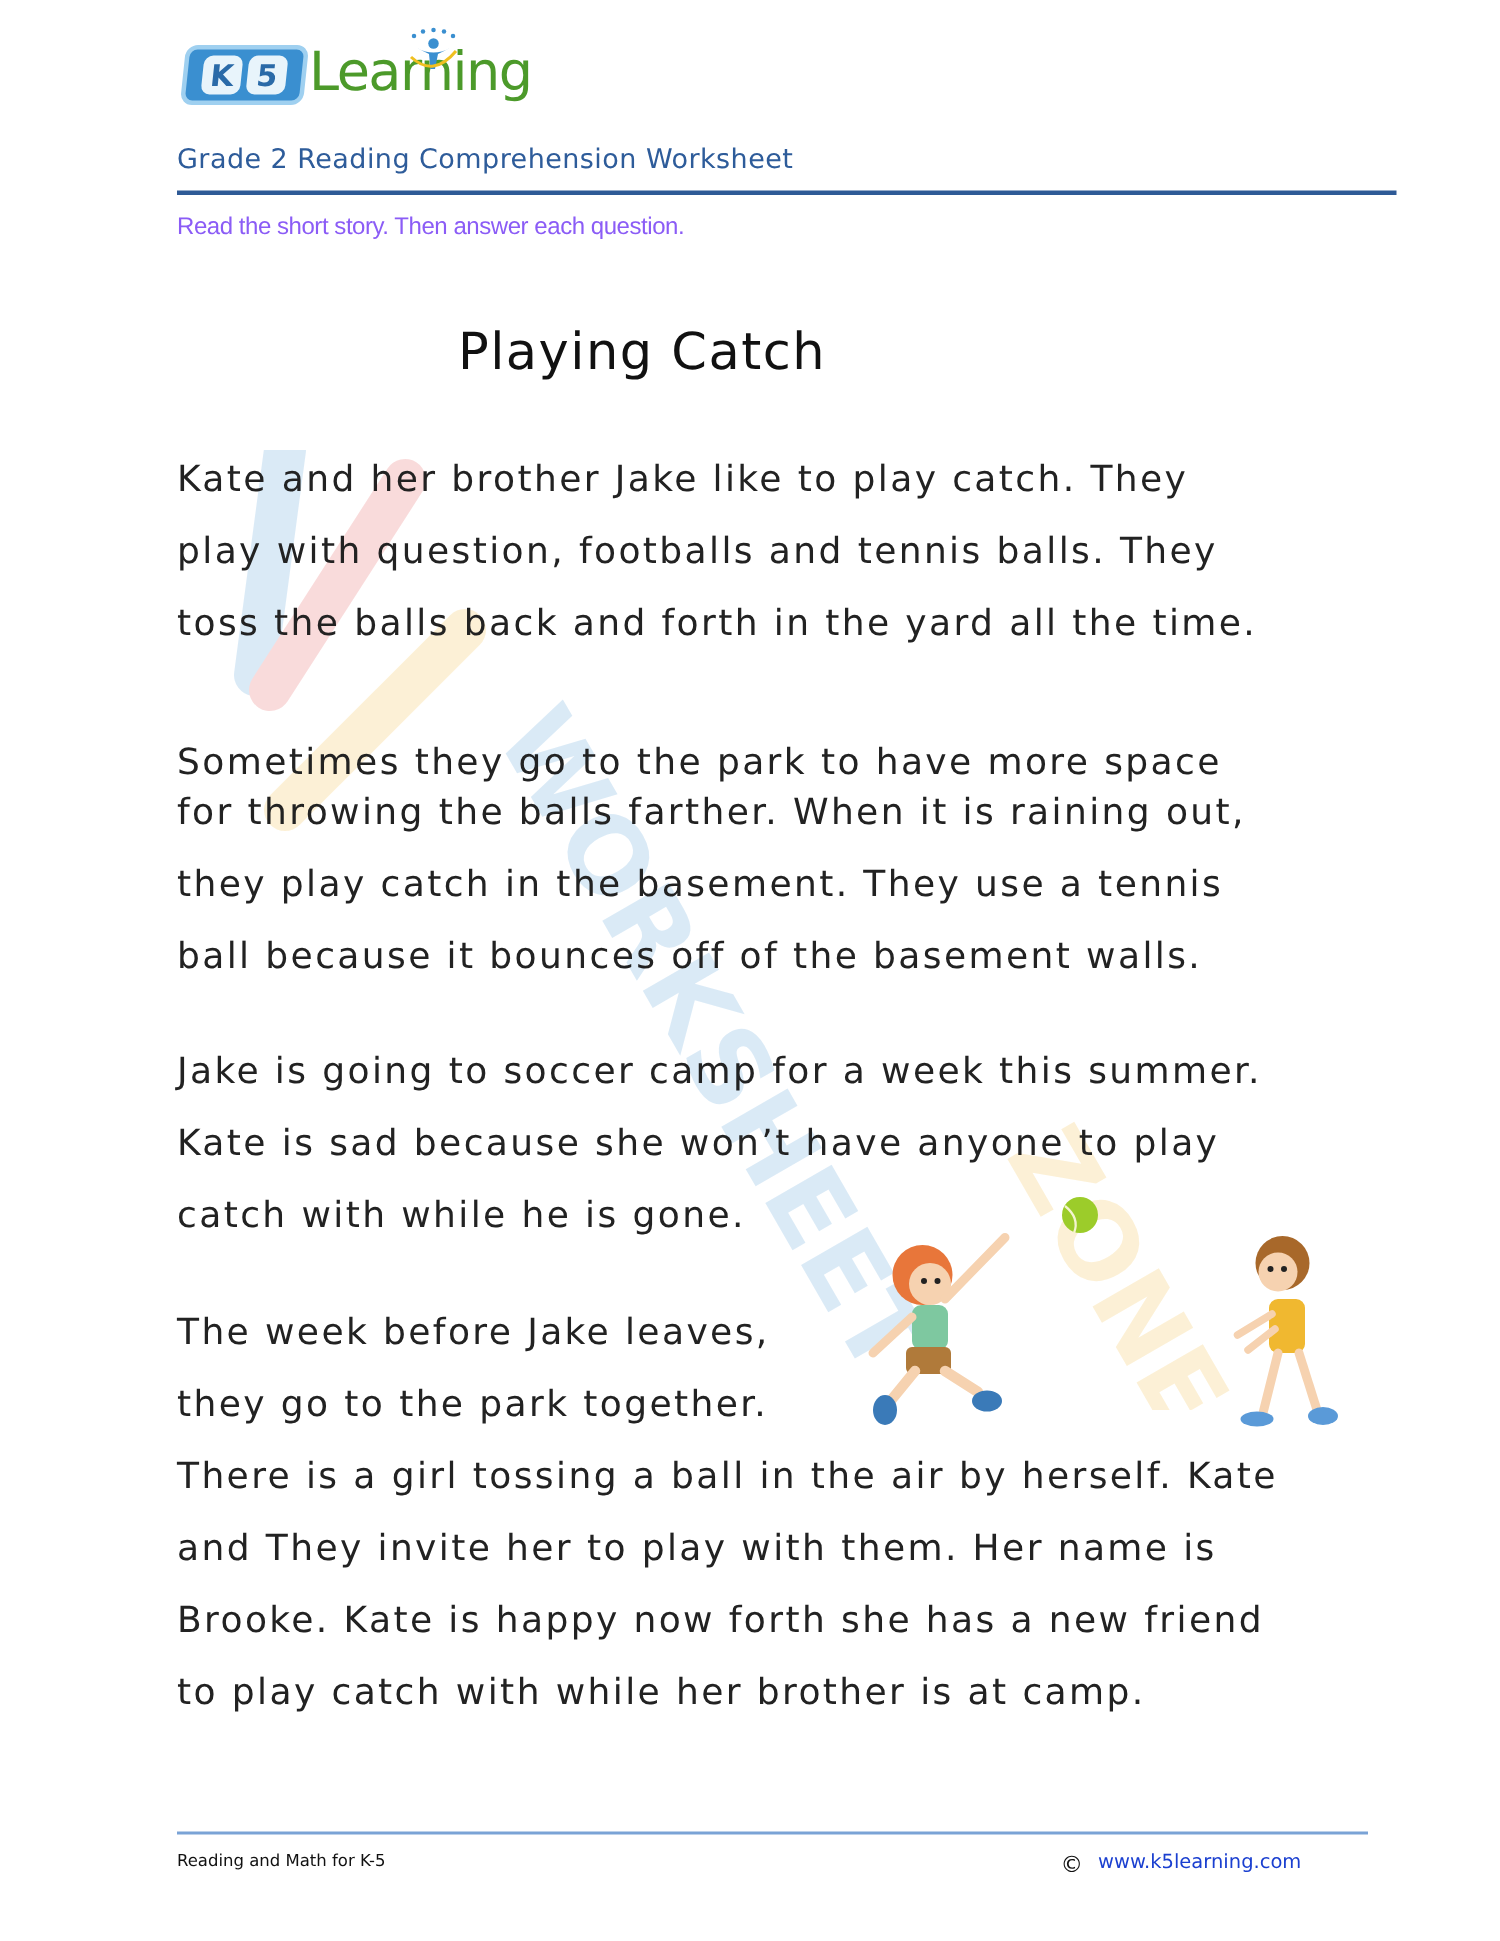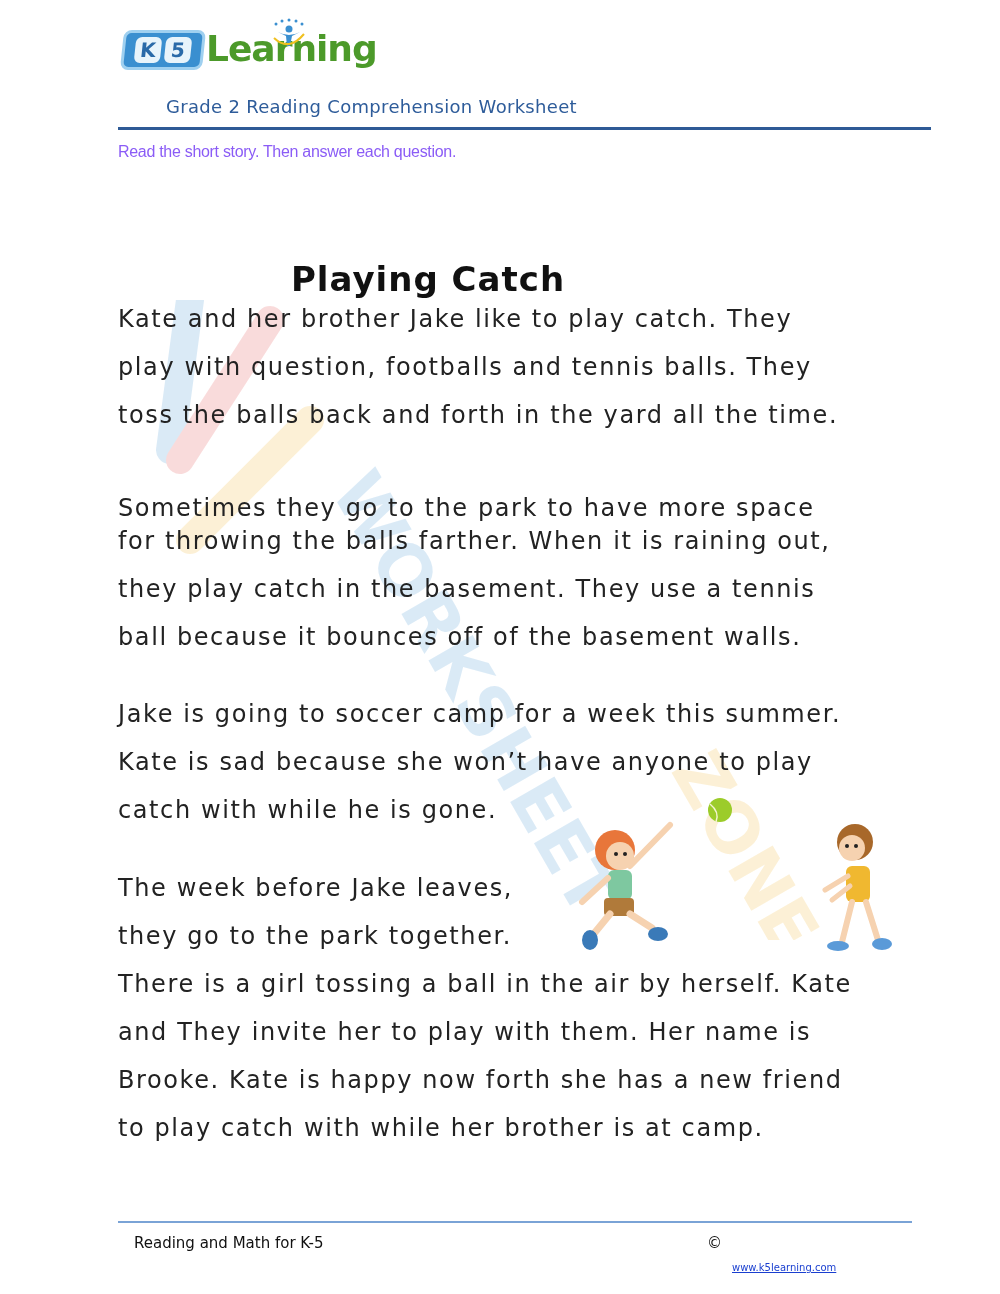--- a/index.html
+++ b/index.html
@@ -1,33 +1,33 @@
 <!DOCTYPE html>
 <html><head>
 <meta charset="utf-8">
 <style>
   html, body { margin:0; padding:0; background:#ffffff; }
   body { width:1000px; height:1294px; position:relative; overflow:hidden; font-family:"DejaVu Sans", sans-serif; }
   .logo { position:absolute; left:118px; top:18px; width:215px; height:60px; }
   .logo-k5 { position:absolute; left:4px; top:12px; width:82px; height:40px; background:#3a8fd0; border-radius:8px; border:3px solid #9fd0f0; box-sizing:border-box; display:flex; align-items:center; justify-content:center; gap:4px; transform:skewX(-6deg); }
   .logo-k5 span { background:#e8f4fb; color:#2a6aa8; font-weight:bold; font-size:20px; width:26px; height:26px; border-radius:6px; display:flex; align-items:center; justify-content:center; font-family:"DejaVu Sans", sans-serif; }
-  .logo-text { position:absolute; left:88px; top:10px; font-size:36px; font-weight:bold; color:#4c9a2a; font-family:"DejaVu Sans", sans-serif; letter-spacing:-1px; }
+  .logo-text { position:absolute; left:88px; top:10px; font-size:36px; font-weight:normal; color:#4c9a2a; font-family:"DejaVu Sans", sans-serif; letter-spacing:-1px; }
   .logo-figure { position:absolute; left:150px; top:0px; width:40px; height:30px; }
-  .grade-title { position:absolute; left:118px; top:96px; font-size:18px; color:#2e5c9a; letter-spacing:0.3px; font-family:"DejaVu Sans", sans-serif;margin-left:48px; }
+  .grade-title { position:absolute; left:118px; top:96px; font-size:18px; color:#2e5c9a; letter-spacing:0.3px; font-family:"DejaVu Sans", sans-serif; }
   .header-rule { position:absolute; left:118px; top:127px; width:813px; height:3px; background:#2e5a96; }
   .instructions { position:absolute; left:118px; top:143px; font-size:16px; color:#8b5cf6; font-family:"Liberation Sans", sans-serif; letter-spacing:-0.3px; }
-  .story-title { position:absolute; left:0; width:856px; top:215px; text-align:center; font-size:34px; font-weight:bold; color:#111; letter-spacing:1px; font-family:"DejaVu Sans", sans-serif;margin-top:44px; }
+  .story-title { position:absolute; left:0; width:856px; top:215px; text-align:center; font-size:34px; font-weight:normal; color:#111; letter-spacing:1px; font-family:"DejaVu Sans", sans-serif; }
   .story { position:absolute; left:118px; top:296px; width:800px; font-family:"DejaVu Sans", sans-serif; font-size:24px; color:#222; letter-spacing:1.6px; }
   .line { position:absolute; left:0; white-space:nowrap; height:30px; line-height:30px; }
   .watermark { position:absolute; left:150px; top:300px; width:740px; height:640px; pointer-events:none; opacity:0.18; }
   .illustration { position:absolute; left:570px; top:790px; width:340px; height:175px; }
   .footer-rule { position:absolute; left:118px; top:1221px; width:794px; height:2px; background:#7aa3d6; }
-  .footer-left { position:absolute; left:134px; top:1234px; font-size:15px; color:#111; font-family:"DejaVu Sans", sans-serif; }
+  .footer-left { position:absolute; left:118px; top:1234px; font-size:11px; color:#111; font-family:"DejaVu Sans", sans-serif; }
   .footer-copy { position:absolute; left:707px; top:1234px; font-size:15px; color:#111; font-family:"DejaVu Sans", sans-serif; }
-  .footer-link { position:absolute; left:732px; top:1262px; font-size:10px; color:#1a3fd0; text-decoration:underline; font-family:"DejaVu Sans", sans-serif; }
+  .footer-link { position:absolute; left:732px; top:1234px; font-size:13px; color:#1a3fd0; font-family:"DejaVu Sans", sans-serif; }
 </style>
 </head>
 <body>
 
 <div class="logo">
   <div class="logo-k5">
     <span>K</span>
     <span>5</span>
   </div>
   <div class="logo-text">Learning</div>

